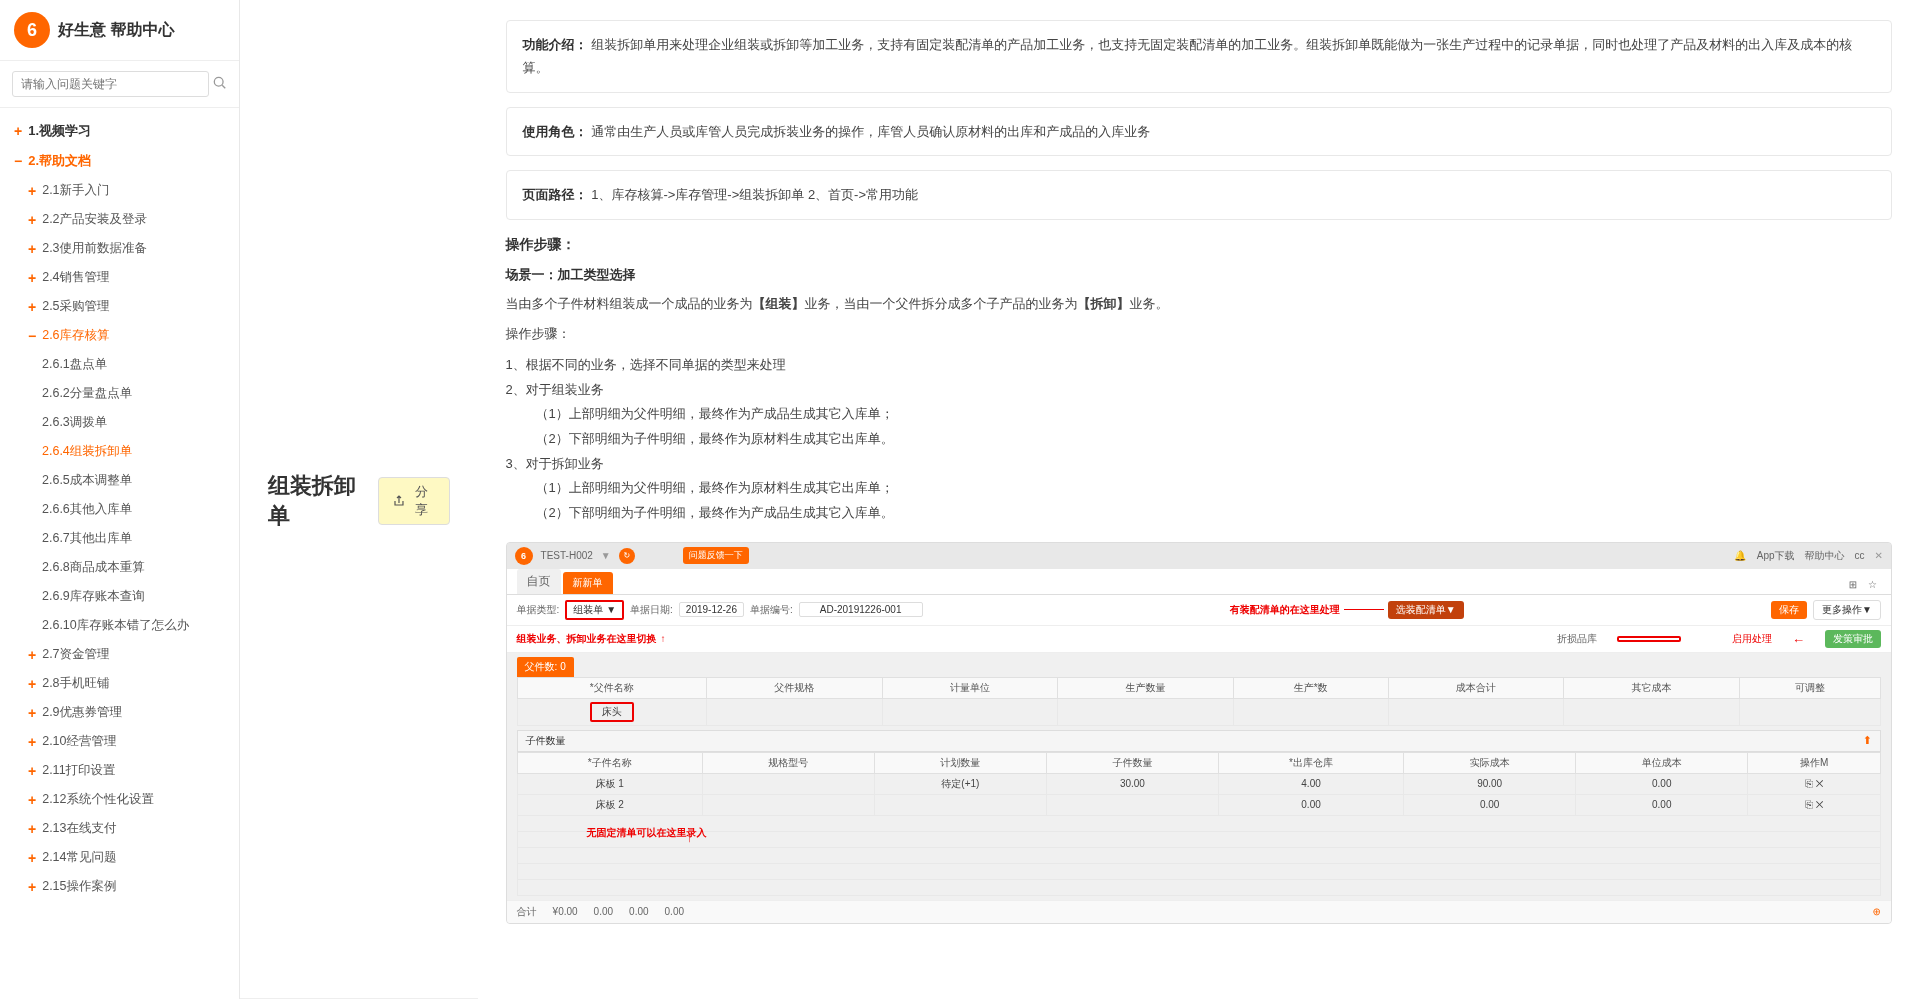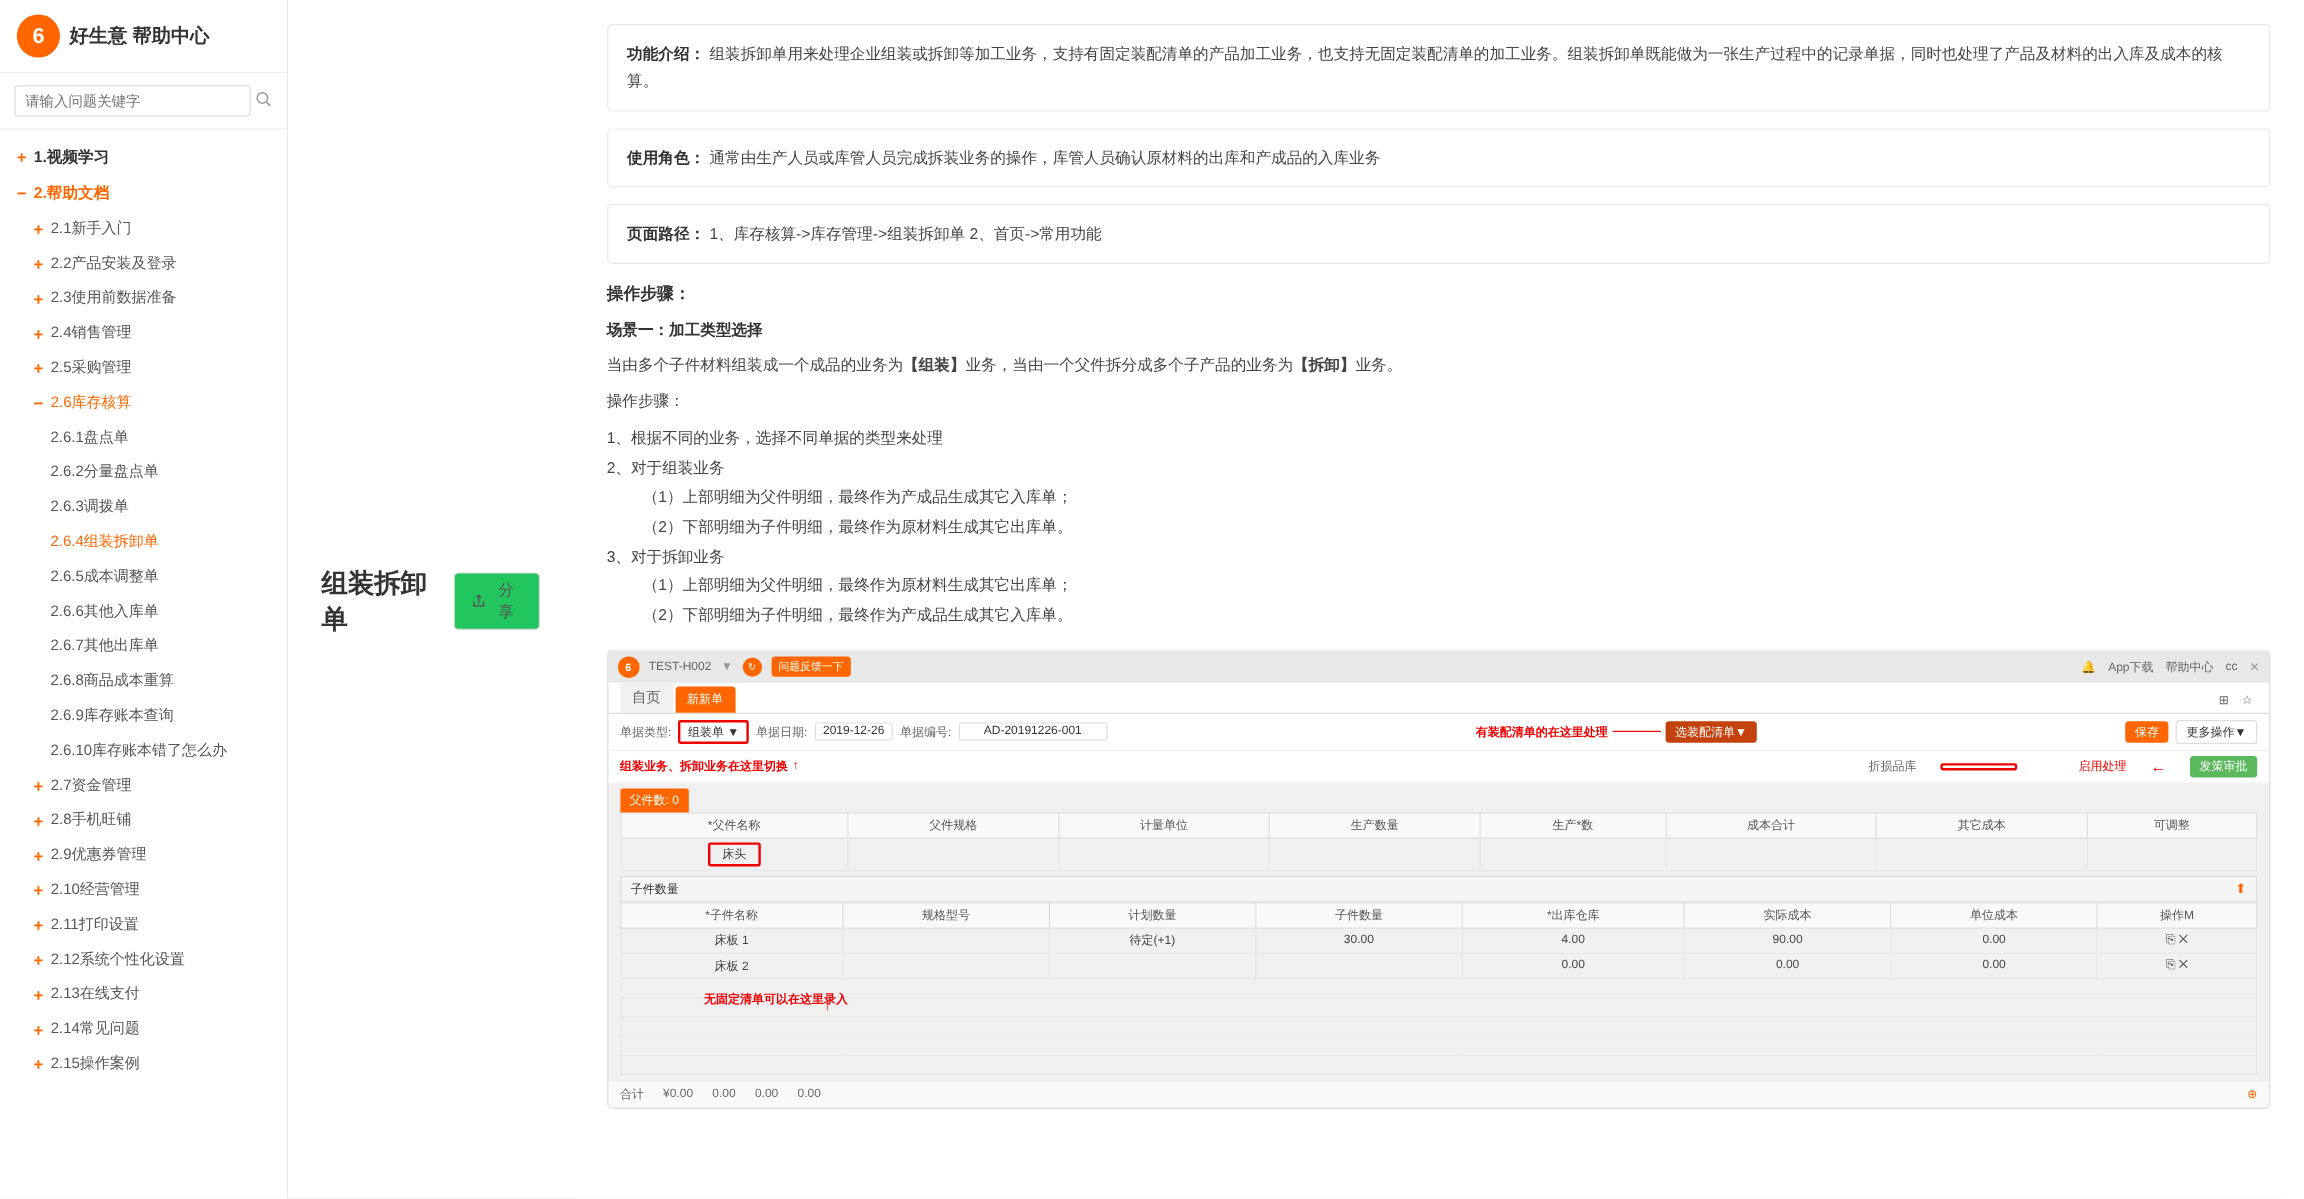--- a/index.html
+++ b/index.html
@@ -75,21 +75,21 @@
       display: flex;
       flex-direction: row;
     }
     .main-header {
       padding: 14px 28px 10px 28px;
       border-bottom: 1px solid #eee;
       display: flex; align-items: center; justify-content: space-between;
     }
     .page-title { font-size: 22px; font-weight: bold; color: #333; }
     .share-btn {
-      background: #22c55e; border: 1px solid #ddd; border-radius: 4px;
+      background: #fef9c3; border: 1px solid #ddd; border-radius: 4px;
       padding: 5px 14px; font-size: 13px; cursor: pointer; color: #555;
       display: flex; align-items: center; gap: 4px;
     }
     .main-body { padding: 20px 28px; }
 
     .info-box {
       border: 1px solid #e8e8e8;
       border-radius: 4px;
       padding: 12px 16px;
       margin-bottom: 14px;
@@ -298,21 +298,21 @@
       </ul>
     </ul>
 
     <div class="screenshot-container">
       <div style="background:#e8e8e8; padding:4px 8px; font-size:10px; color:#666; display:flex; align-items:center; justify-content:space-between;">
         <div style="display:flex;align-items:center;gap:8px;">
           <div style="width:18px;height:18px;background:#f60;border-radius:50%;display:inline-flex;align-items:center;justify-content:center;color:#fff;font-size:9px;font-weight:bold;">6</div>
           <span>TEST-H002</span>
           <span style="color:#999;">▼</span>
           <span style="width:16px;height:16px;background:#f60;border-radius:50%;display:inline-flex;align-items:center;justify-content:center;color:#fff;font-size:8px;">↻</span>
-          <span style="background:#f60;color:#fff;padding:2px 6px;border-radius:3px;font-size:9px;">问题反馈一下</span>
+          <span style="background:#f60;color:#fff;padding:2px 6px;border-radius:3px;font-size:9px;margin-left:40px;">问题反馈一下</span>
         </div>
         <div style="display:flex;align-items:center;gap:10px;">
           <span>🔔</span>
           <span>App下载</span>
           <span>帮助中心</span>
           <span>cc</span>
           <span style="color:#999;cursor:pointer;">✕</span>
         </div>
       </div>
 

